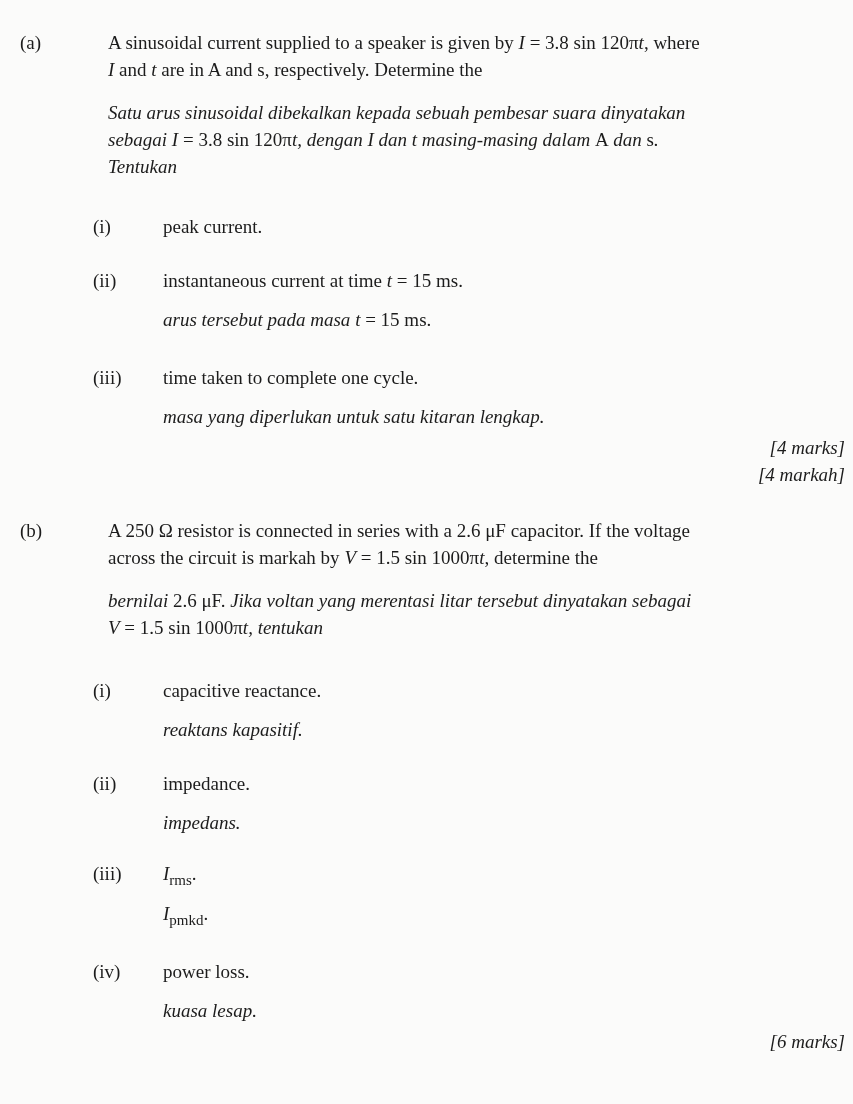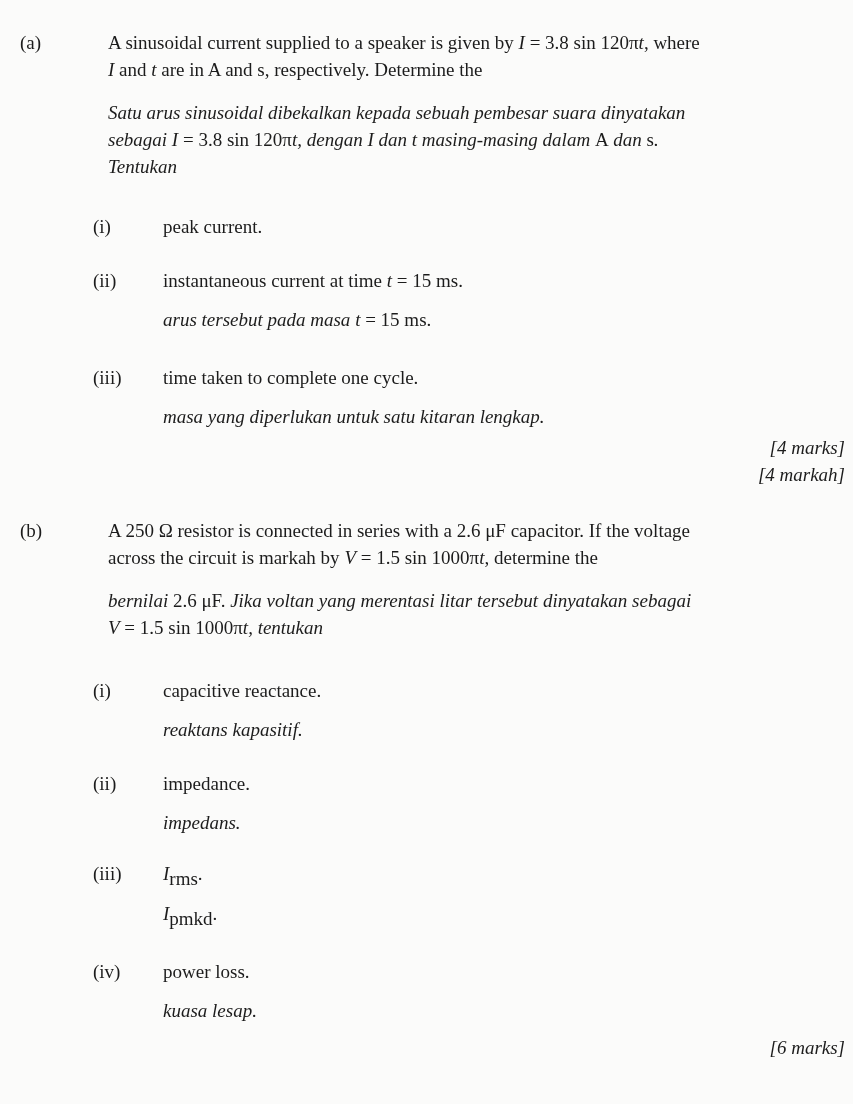--- a/index.html
+++ b/index.html
@@ -50,24 +50,24 @@
   .gap27 { margin-top: 27px; }
   .gap31 { margin-top: 31px; }
   .gap36 { margin-top: 36px; }
   .gap24 { margin-top: 24px; }
   .gap30 { margin-top: 30px; }
   .marks {
     text-align: right;
     margin-top: 4px;
   }
   .marks .line { display: block; }
-  .marks-b { margin-top: 10px; }
+  .marks-b { margin-top: 4px; }
   .it { font-style: italic; }
   sub {
-    font-size: 19px;
+    font-size: 15px;
     line-height: 1;
   }
 </style>
 </head>
 <body>
 
 <div class="page">
 
   <section class="part">
     <span class="part-label">(a)</span>

